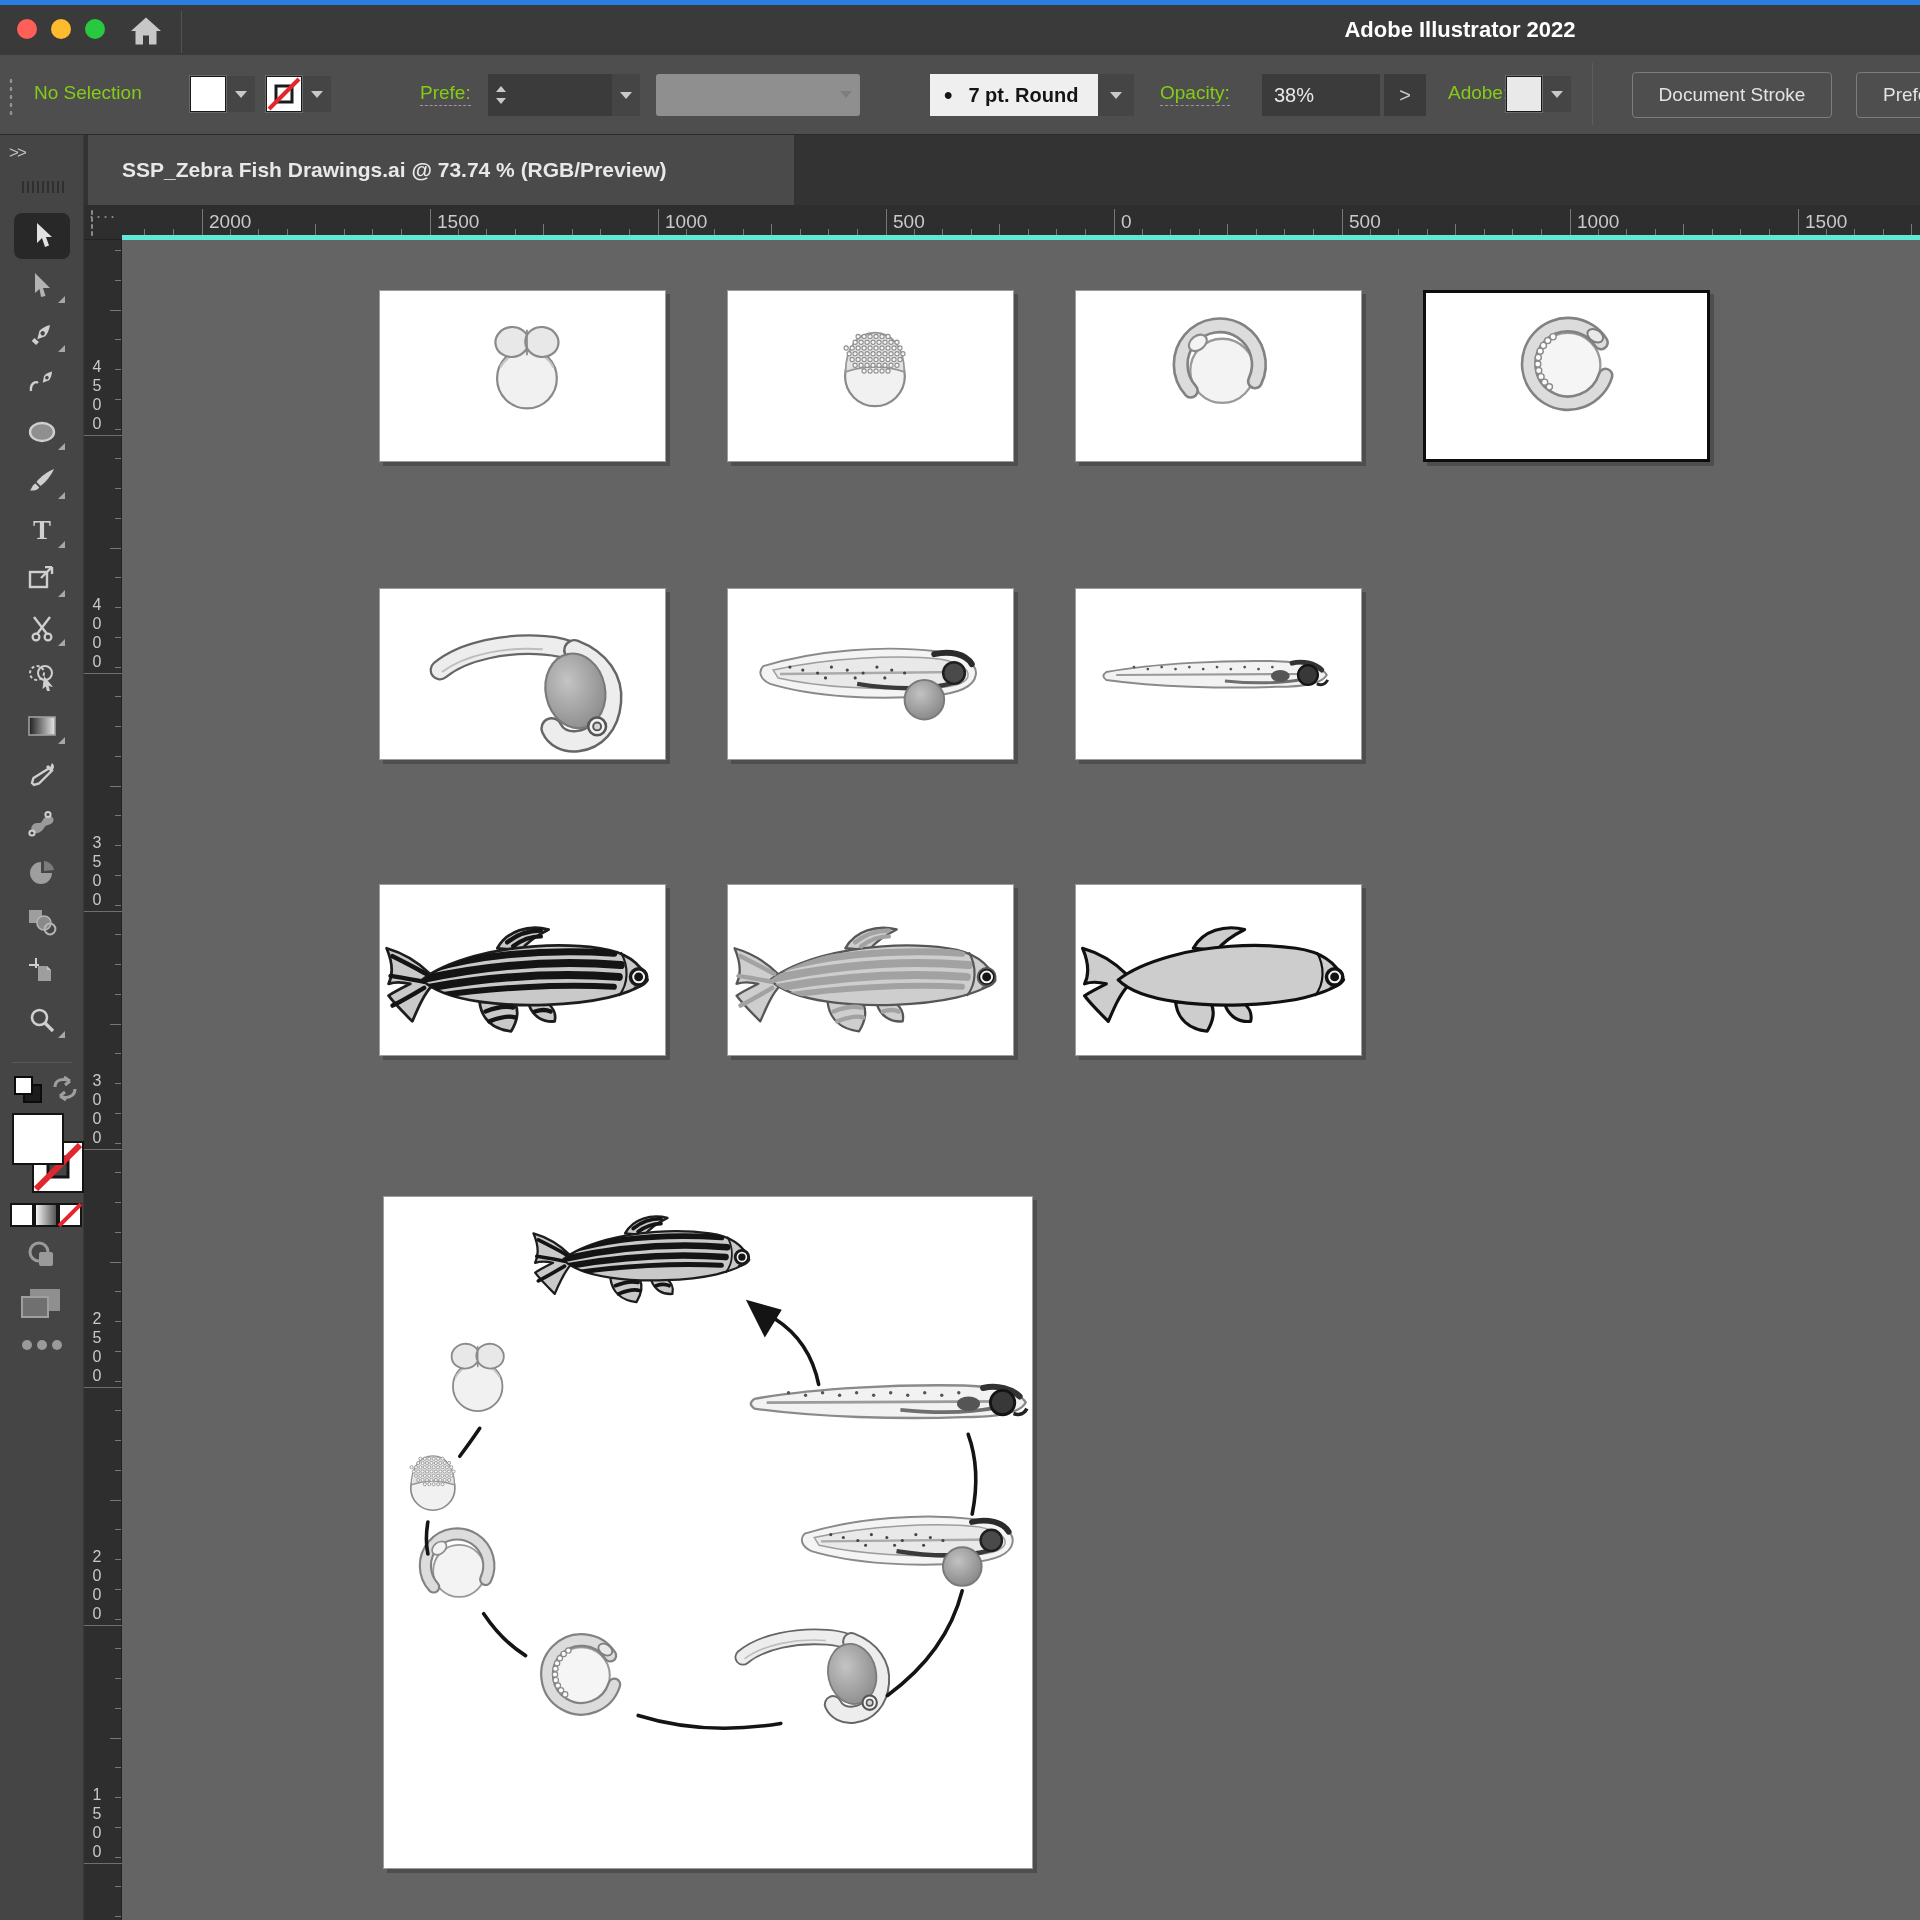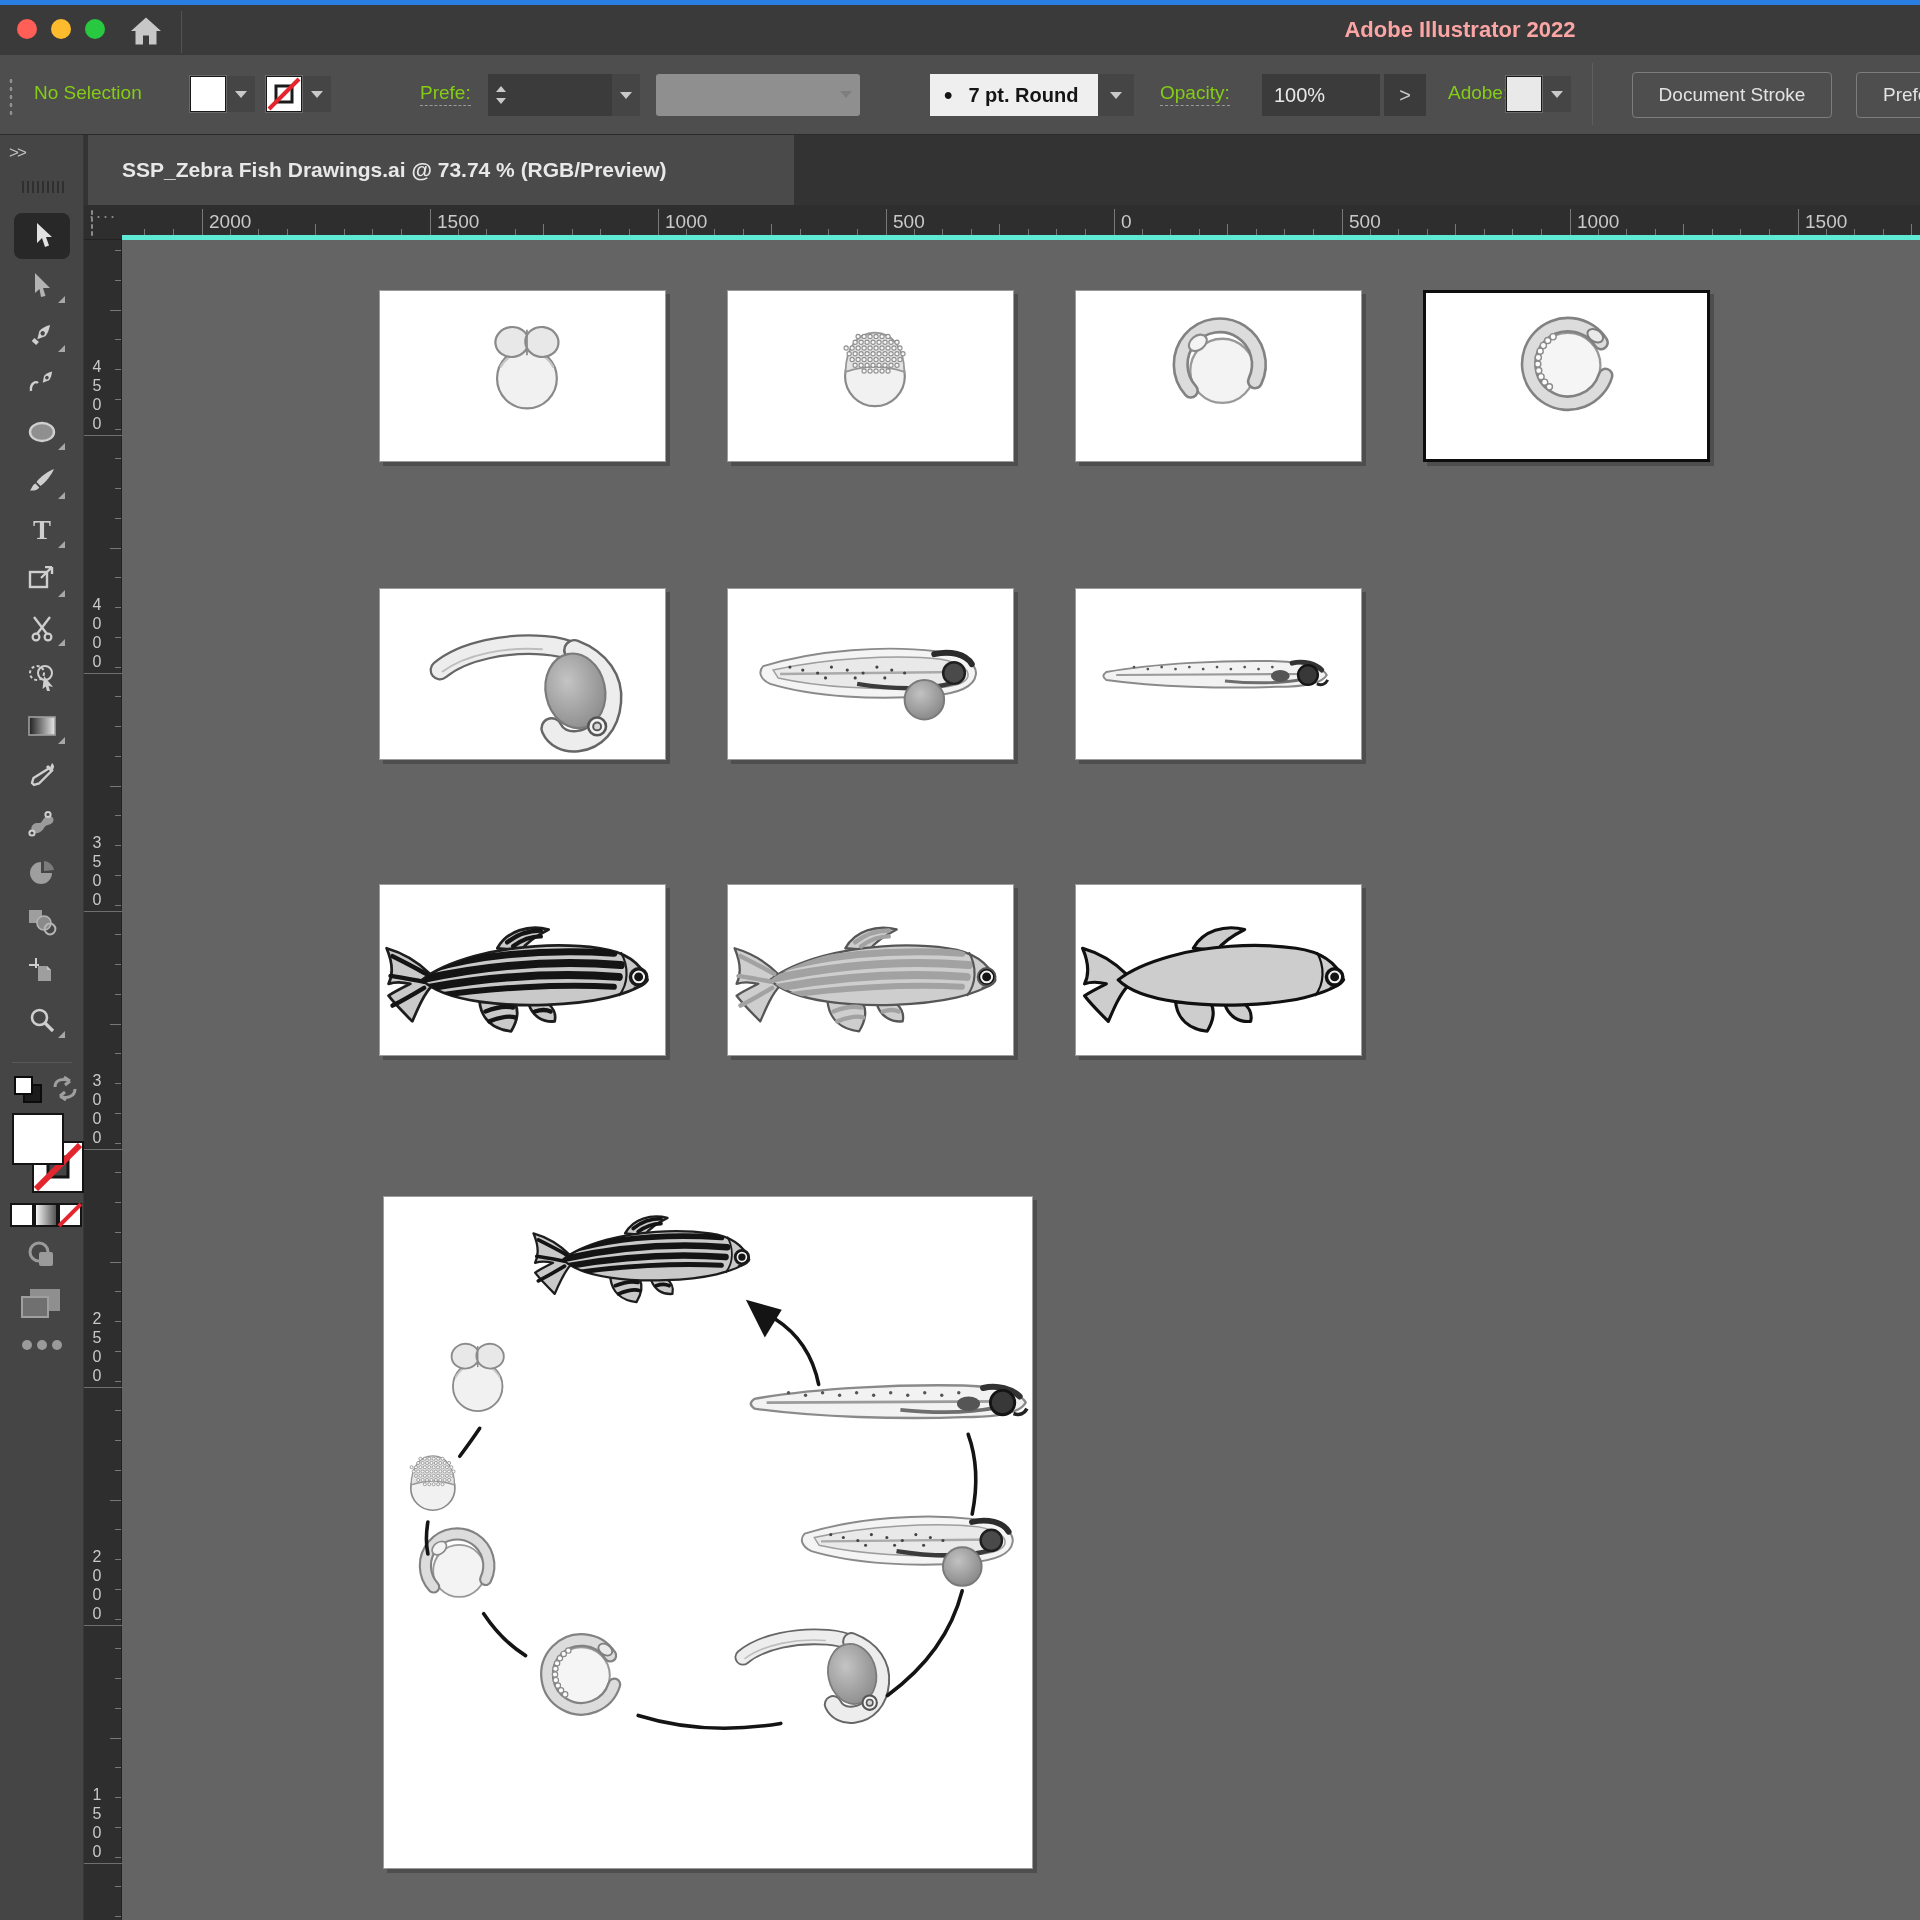--- a/index.html
+++ b/index.html
@@ -7,21 +7,21 @@
   *{box-sizing:border-box;}
   .abs{position:absolute;}
 
   
   #accent-strip{left:0;top:0;width:1920px;height:5px;background:#2a7de1;}
   #titlebar{left:0;top:5px;width:1920px;height:50px;background:#3a3a3a;}
   .light{position:absolute;top:14px;width:20px;height:20px;border-radius:50%;}
   #home-btn{position:absolute;left:126px;top:8px;width:40px;height:36px;color:#c7c7c7;}
   #title-divider{position:absolute;left:181px;top:6px;width:1px;height:42px;background:#525252;}
   #window-title{position:absolute;left:1280px;top:12px;width:360px;text-align:center;
-    color:#fca5a5;font-size:22px;font-weight:600;}
+    color:#ffffff;font-size:22px;font-weight:600;}
 
   
   #controlbar{left:0;top:55px;width:1920px;height:80px;background:#4e4e4e;border-bottom:1px solid #2b2b2b;}
   .cb-label{position:absolute;top:27px;color:#84cc16;font-size:19px;}
   .cb-label.dashed{border-bottom:1px dashed #9a9a9a;padding-bottom:1px;}
   .swatchbox{position:absolute;top:21px;width:36px;height:36px;background:#fff;border:1px solid #191919;box-shadow:0 0 0 1px #6a6a6a;}
   .chevbtn{position:absolute;top:21px;width:28px;height:36px;background:#454545;display:flex;align-items:center;justify-content:center;}
   .tri-down{width:0;height:0;border-left:6px solid transparent;border-right:6px solid transparent;border-top:7px solid #c9c9c9;}
   .tri-down.dim{border-top-color:#7e7e7e;}
   .field{position:absolute;top:19px;height:42px;background:#3b3b3b;color:#e8e8e8;font-size:20px;
@@ -128,21 +128,21 @@
 
   <div id="brush-pill">
     <span class="bullet">•</span>
     <span>7 pt. Round</span>
   </div>
   <div class="chevbtn" style="left:1098px;top:19px;height:42px;width:36px">
       <span class="tri-down"></span>
     </div>
 
   <div class="cb-label dashed" style="left:1160px">Opacity:</div>
-  <div class="field" style="left:1262px;width:118px">100%</div>
+  <div class="field" style="left:1262px;width:118px">38%</div>
   <div class="field" style="left:1384px;width:42px;justify-content:center;padding-left:0;color:#c9c9c9">&gt;</div>
 
   <div class="cb-label" style="left:1448px">Adobe:</div>
   <div class="swatchbox" style="left:1506px;background:#e9e9e9"></div>
   <div class="chevbtn" style="left:1543px">
       <span class="tri-down"></span>
     </div>
 
   <div id="cb-divider"></div>
   <div class="btn-outline" style="left:1632px;width:200px">Document Stroke</div>

